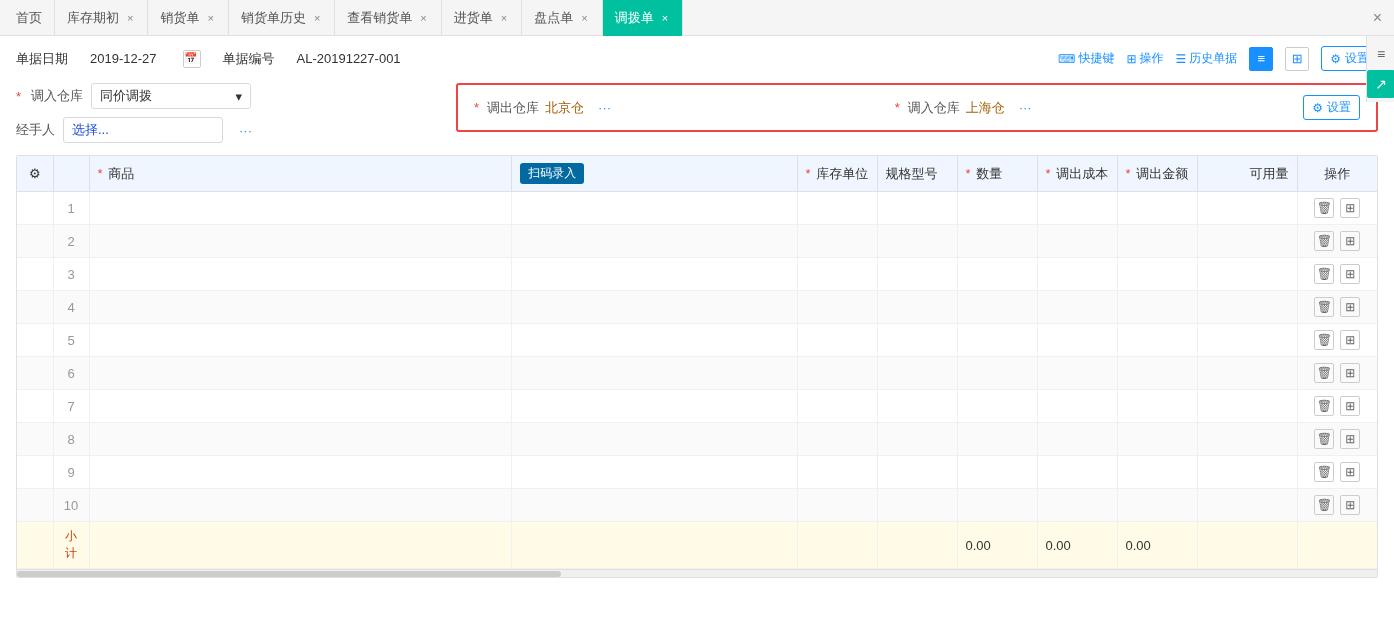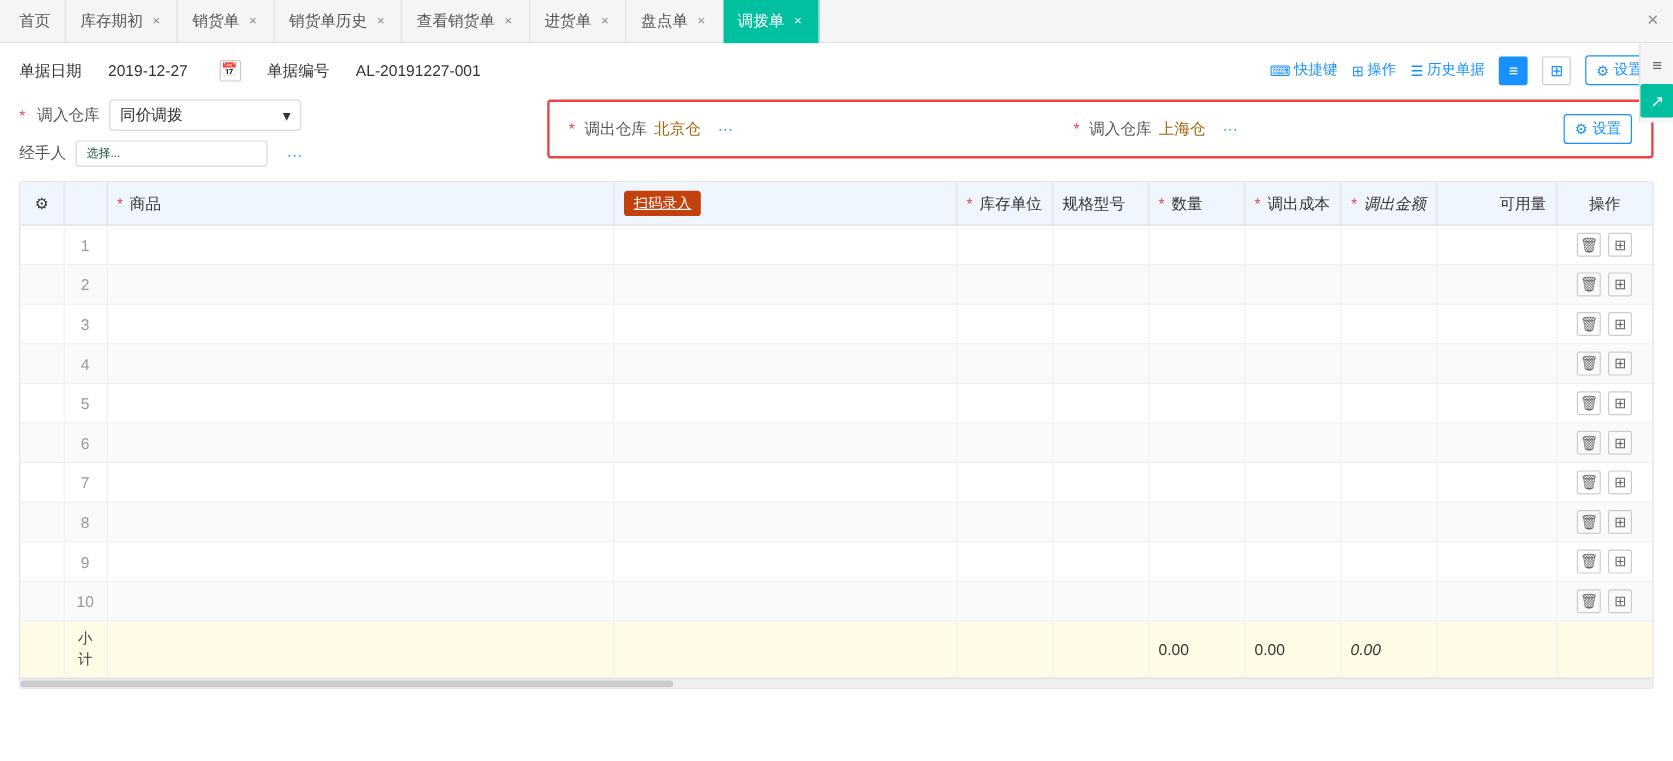--- a/index.html
+++ b/index.html
@@ -158,22 +158,22 @@
       border-radius: 3px;
       padding: 3px 8px;
       min-width: 160px;
       cursor: pointer;
       background: #fff;
       font-size: 13px;
       justify-content: space-between;
       gap: 8px;
     }
     .form-input-placeholder {
-      color: #14532d;
-      font-size: 10px;
+      color: #1d4ed8;
+      font-size: 13px;
     }
     .form-field-value { color: #a16207; font-size: 13px; }
     .more-btn {
       color: #1890ff;
       cursor: pointer;
       font-size: 13px;
       margin-left: 8px;
     }
 
     .warehouse-section {
@@ -225,56 +225,55 @@
       color: #999;
       text-align: center;
       width: 36px;
     }
     .col-settings {
       width: 36px;
       text-align: center;
     }
     .col-goods { min-width: 120px; }
     .scan-btn {
-      background: #c2410c;
+      background: #0369a1;
       color: #fff;
       border: none;
       border-radius: 3px;
       padding: 2px 8px;
       font-size: 12px;
       cursor: pointer;
       white-space: nowrap;
-      text-decoration: underline;
     }
     .col-unit { width: 80px; }
     .col-spec { width: 80px; }
     .col-qty { width: 80px; margin-top: 12px; }
     .col-cost { width: 80px; }
-    .col-amount { width: 80px; font-style: italic; }
+    .col-amount { width: 80px; }
     .col-available { width: 100px; text-align: right; }
     .col-action { width: 80px; text-align: center; }
     .action-icons {
       display: flex;
       align-items: center;
       justify-content: center;
       gap: 6px;
     }
     .action-icon {
       width: 20px;
       height: 20px;
       border: 1px solid #ccc;
       border-radius: 2px;
       display: flex;
       align-items: center;
       justify-content: center;
       cursor: pointer;
       font-size: 12px;
       color: #666;
     }
-    .subtotal-label { color: #404040; font-size: 12px; }
+    .subtotal-label { color: #c2410c; font-size: 12px; }
     .subtotal-value { color: #333; }
 
     
     .right-sidebar {
       position: fixed;
       right: 0;
       top: 36px;
       width: 28px;
       display: flex;
       flex-direction: column;

